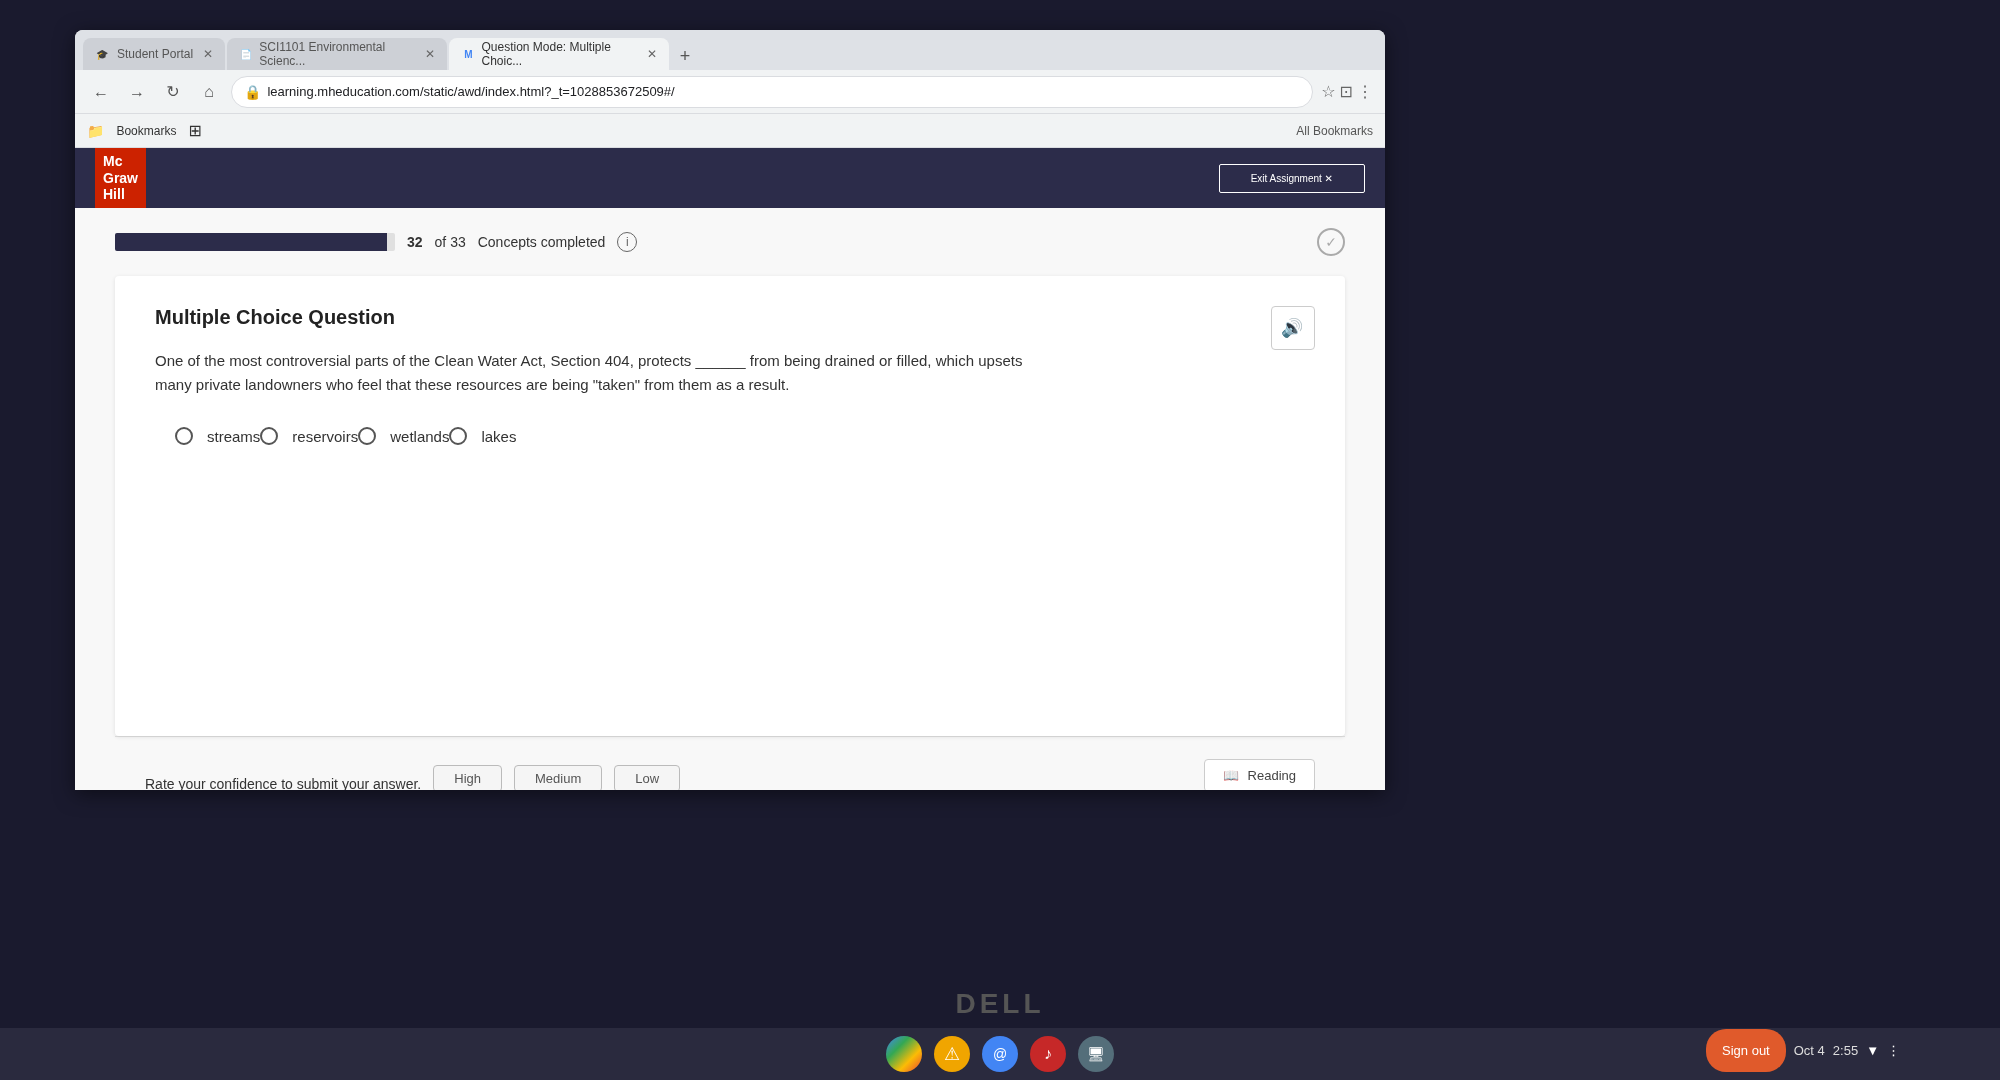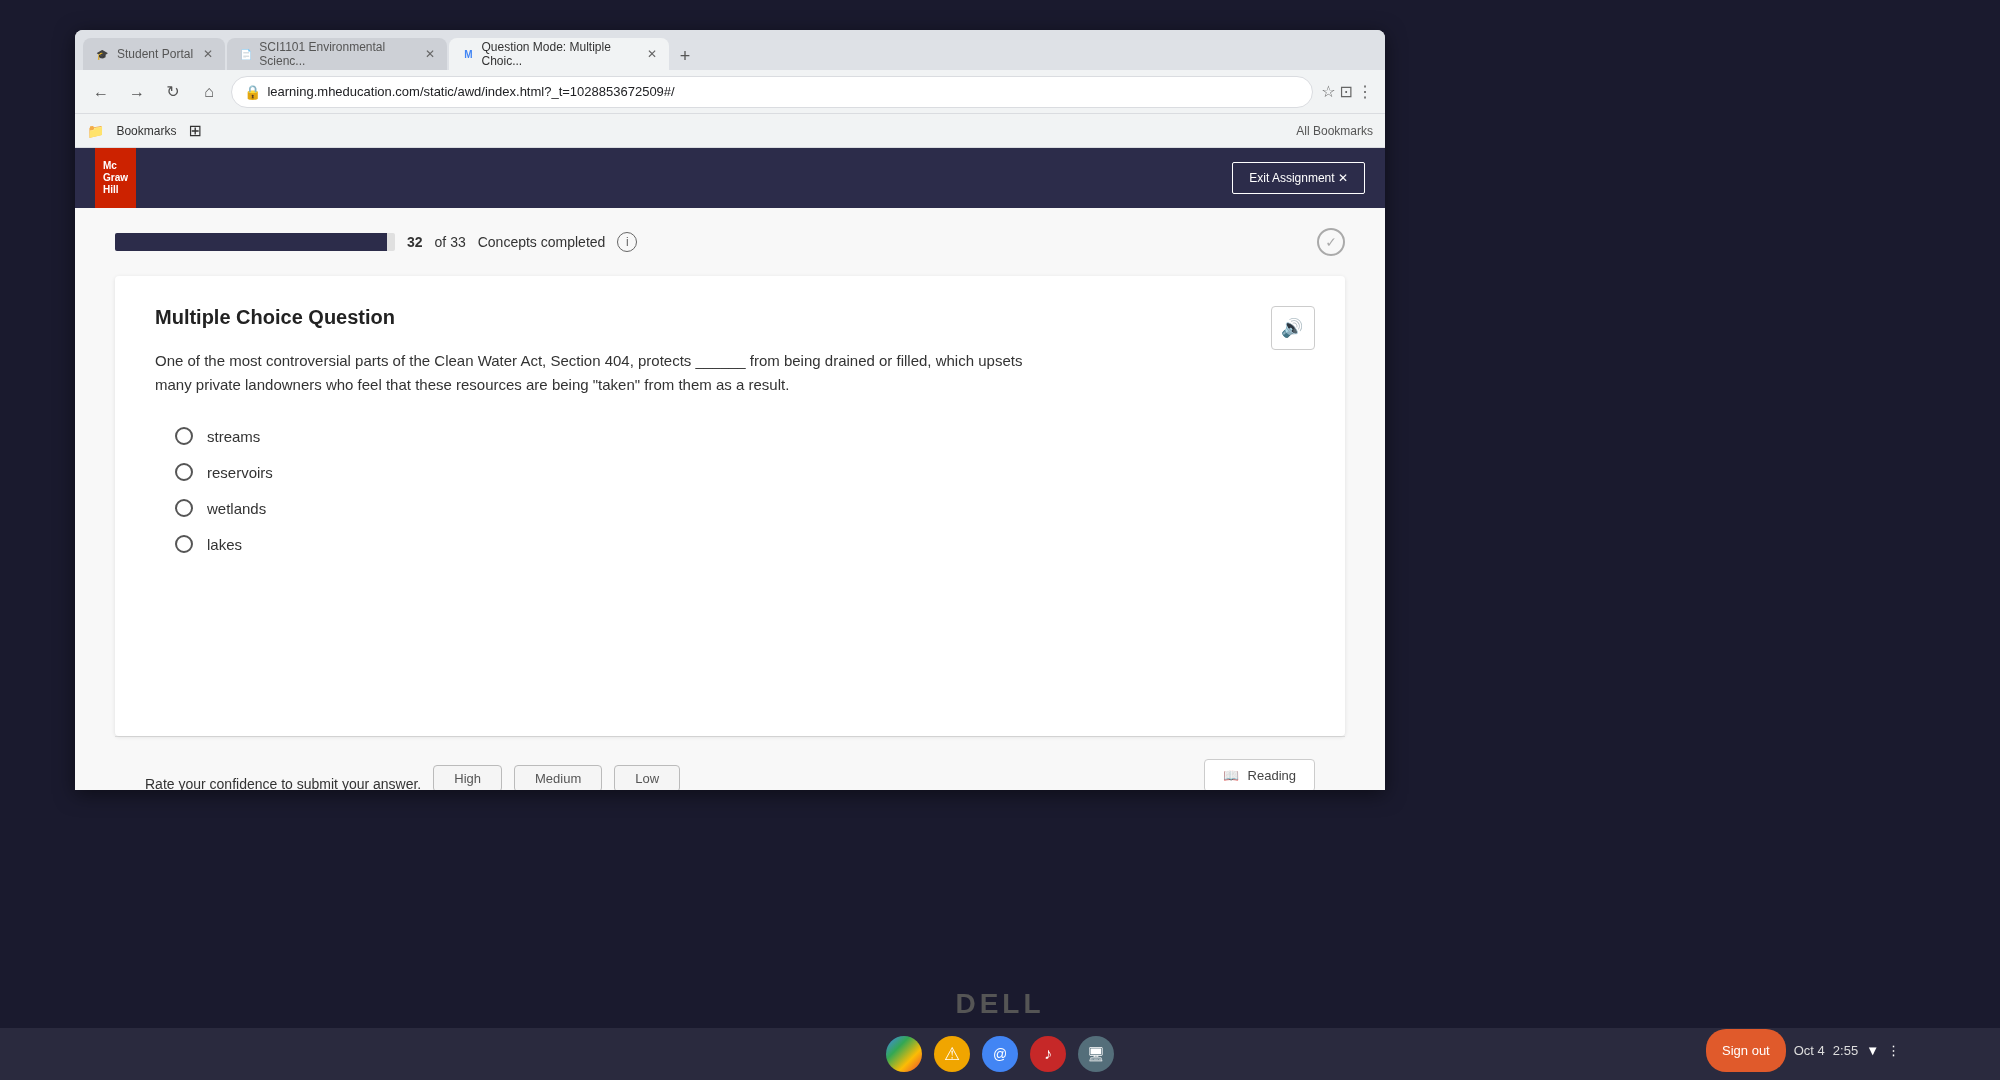--- a/index.html
+++ b/index.html
@@ -157,32 +157,32 @@
       background: #2c2c4a;
       height: 60px;
       display: flex;
       align-items: center;
       padding: 0 20px;
       justify-content: space-between;
     }
     .mcgraw-logo {
       background: #cc2200;
       color: white;
-      font-size: 10px;
+      font-size: 14px;
       font-weight: bold;
       padding: 23px 8px;
       line-height: 1.2;
       border-radius: 2px;
     }
     .exit-btn {
       background: transparent;
       color: white;
       border: 1px solid white;
-      padding: 8px 16px;
-      font-size: 12px;
+      padding: 8px 31px;
+      font-size: 10px;
       cursor: pointer;
       border-radius: 2px;
       display: flex;
       align-items: center;
       gap: 6px;
     }
 
     
     .quiz-area {
       flex: 1;
@@ -255,22 +255,21 @@
     }
     .question-text {
       font-size: 15px;
       color: #333;
       line-height: 1.6;
       margin-bottom: 30px;
       max-width: 900px;
     }
     .answer-options {
       display: flex;
-      flex-direction: column;
-      gap: 18px;
+      flex-direction: row;
       margin-left: 20px;
     }
     .answer-option {
       display: flex;
       align-items: center;
       gap: 14px;
       cursor: pointer;
     }
     .radio-circle {
       width: 18px;

